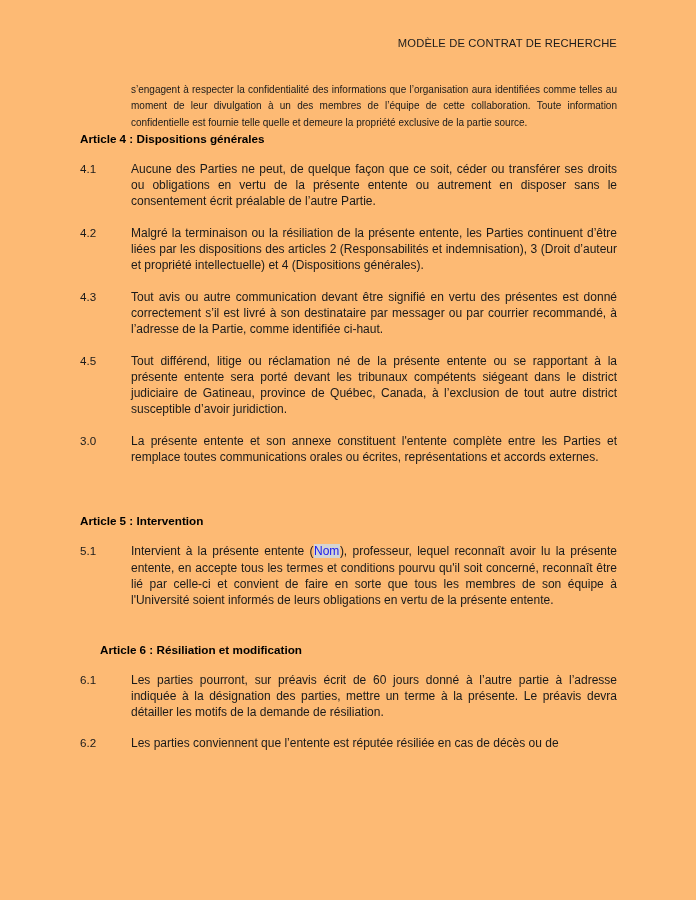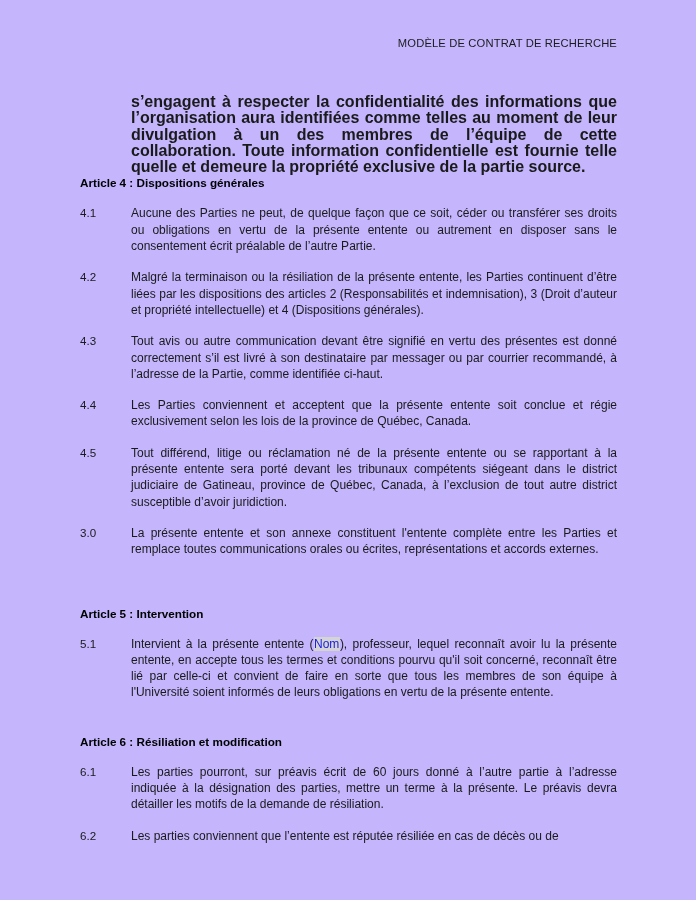--- a/index.html
+++ b/index.html
@@ -4,21 +4,21 @@
 <style>
   html, body {
     margin: 0;
     padding: 0;
     background: #ffffff;
   }
   .page {
     position: relative;
     width: 696px;
     height: 900px;
-    background: #c4b5fd;
+    background: #fdba74;
     font-family: "Liberation Sans", sans-serif;
     color: #000000;
     overflow: hidden;
     box-sizing: border-box;
     padding-left: 9px;
   }
 
   
   .doc-header {
     position: absolute;
@@ -35,40 +35,39 @@
   
   .doc-body {
     position: absolute;
     top: 82px;
     left: 80px;
     width: 537px;
   }
 
   
   .intro-para {
-    margin: 12px 0 0 51px;
+    margin: 0 0 0 51px;
     width: 486px;
-    font-size: 16px;
+    font-size: 10px;
     line-height: 16.3px;
     text-align: justify;
     color: #1a1a1a;
-    font-weight: bold;
   }
 
   
   .article-heading {
     margin: 0;
     font-size: 11.7px;
     font-weight: bold;
     line-height: 16px;
     color: #000000;
   }
   .sp-before-h4 { }
   .sp-before-h5 { margin-top: 48px; }
-  .sp-before-h6 { margin-top: 33px; }
+  .sp-before-h6 { margin-top: 33px; margin-left: 20px; }
 
   
   .clause {
     display: flex;
     align-items: flex-start;
     margin-top: 15px;
     justify-content: space-between;
   }
   .clause-num {
     flex: 0 0 51px;
@@ -141,24 +140,20 @@
     <div class="clause">
       <div class="clause-num">4.2</div>
       <div class="clause-text">Malgré la terminaison ou la résiliation de la présente entente, les Parties continuent d’être liées par les dispositions des articles 2 (Responsabilités et indemnisation), 3 (Droit d’auteur et propriété intellectuelle) et 4 (Dispositions générales).</div>
     </div>
 
     <div class="clause">
       <div class="clause-num">4.3</div>
       <div class="clause-text">Tout avis ou autre communication devant être signifié en vertu des présentes est donné correctement s’il est livré à son destinataire par messager ou par courrier recommandé, à l’adresse de la Partie, comme identifiée ci-haut.</div>
     </div>
 
-    <div class="clause">
-      <div class="clause-num">4.4</div>
-      <div class="clause-text">Les Parties conviennent et acceptent que la présente entente soit conclue et régie exclusivement selon les lois de la province de Québec, Canada.</div>
-    </div>
 
     <div class="clause">
       <div class="clause-num">4.5</div>
       <div class="clause-text">Tout différend, litige ou réclamation né de la présente entente ou se rapportant à la présente entente sera porté devant les tribunaux compétents siégeant dans le district judiciaire de Gatineau, province de Québec, Canada, à l’exclusion de tout autre district susceptible d’avoir juridiction.</div>
     </div>
 
     <div class="clause">
       <div class="clause-num">3.0</div>
       <div class="clause-text">La présente entente et son annexe constituent l'entente complète entre les Parties et remplace toutes communications orales ou écrites, représentations et accords externes.</div>
     </div>

